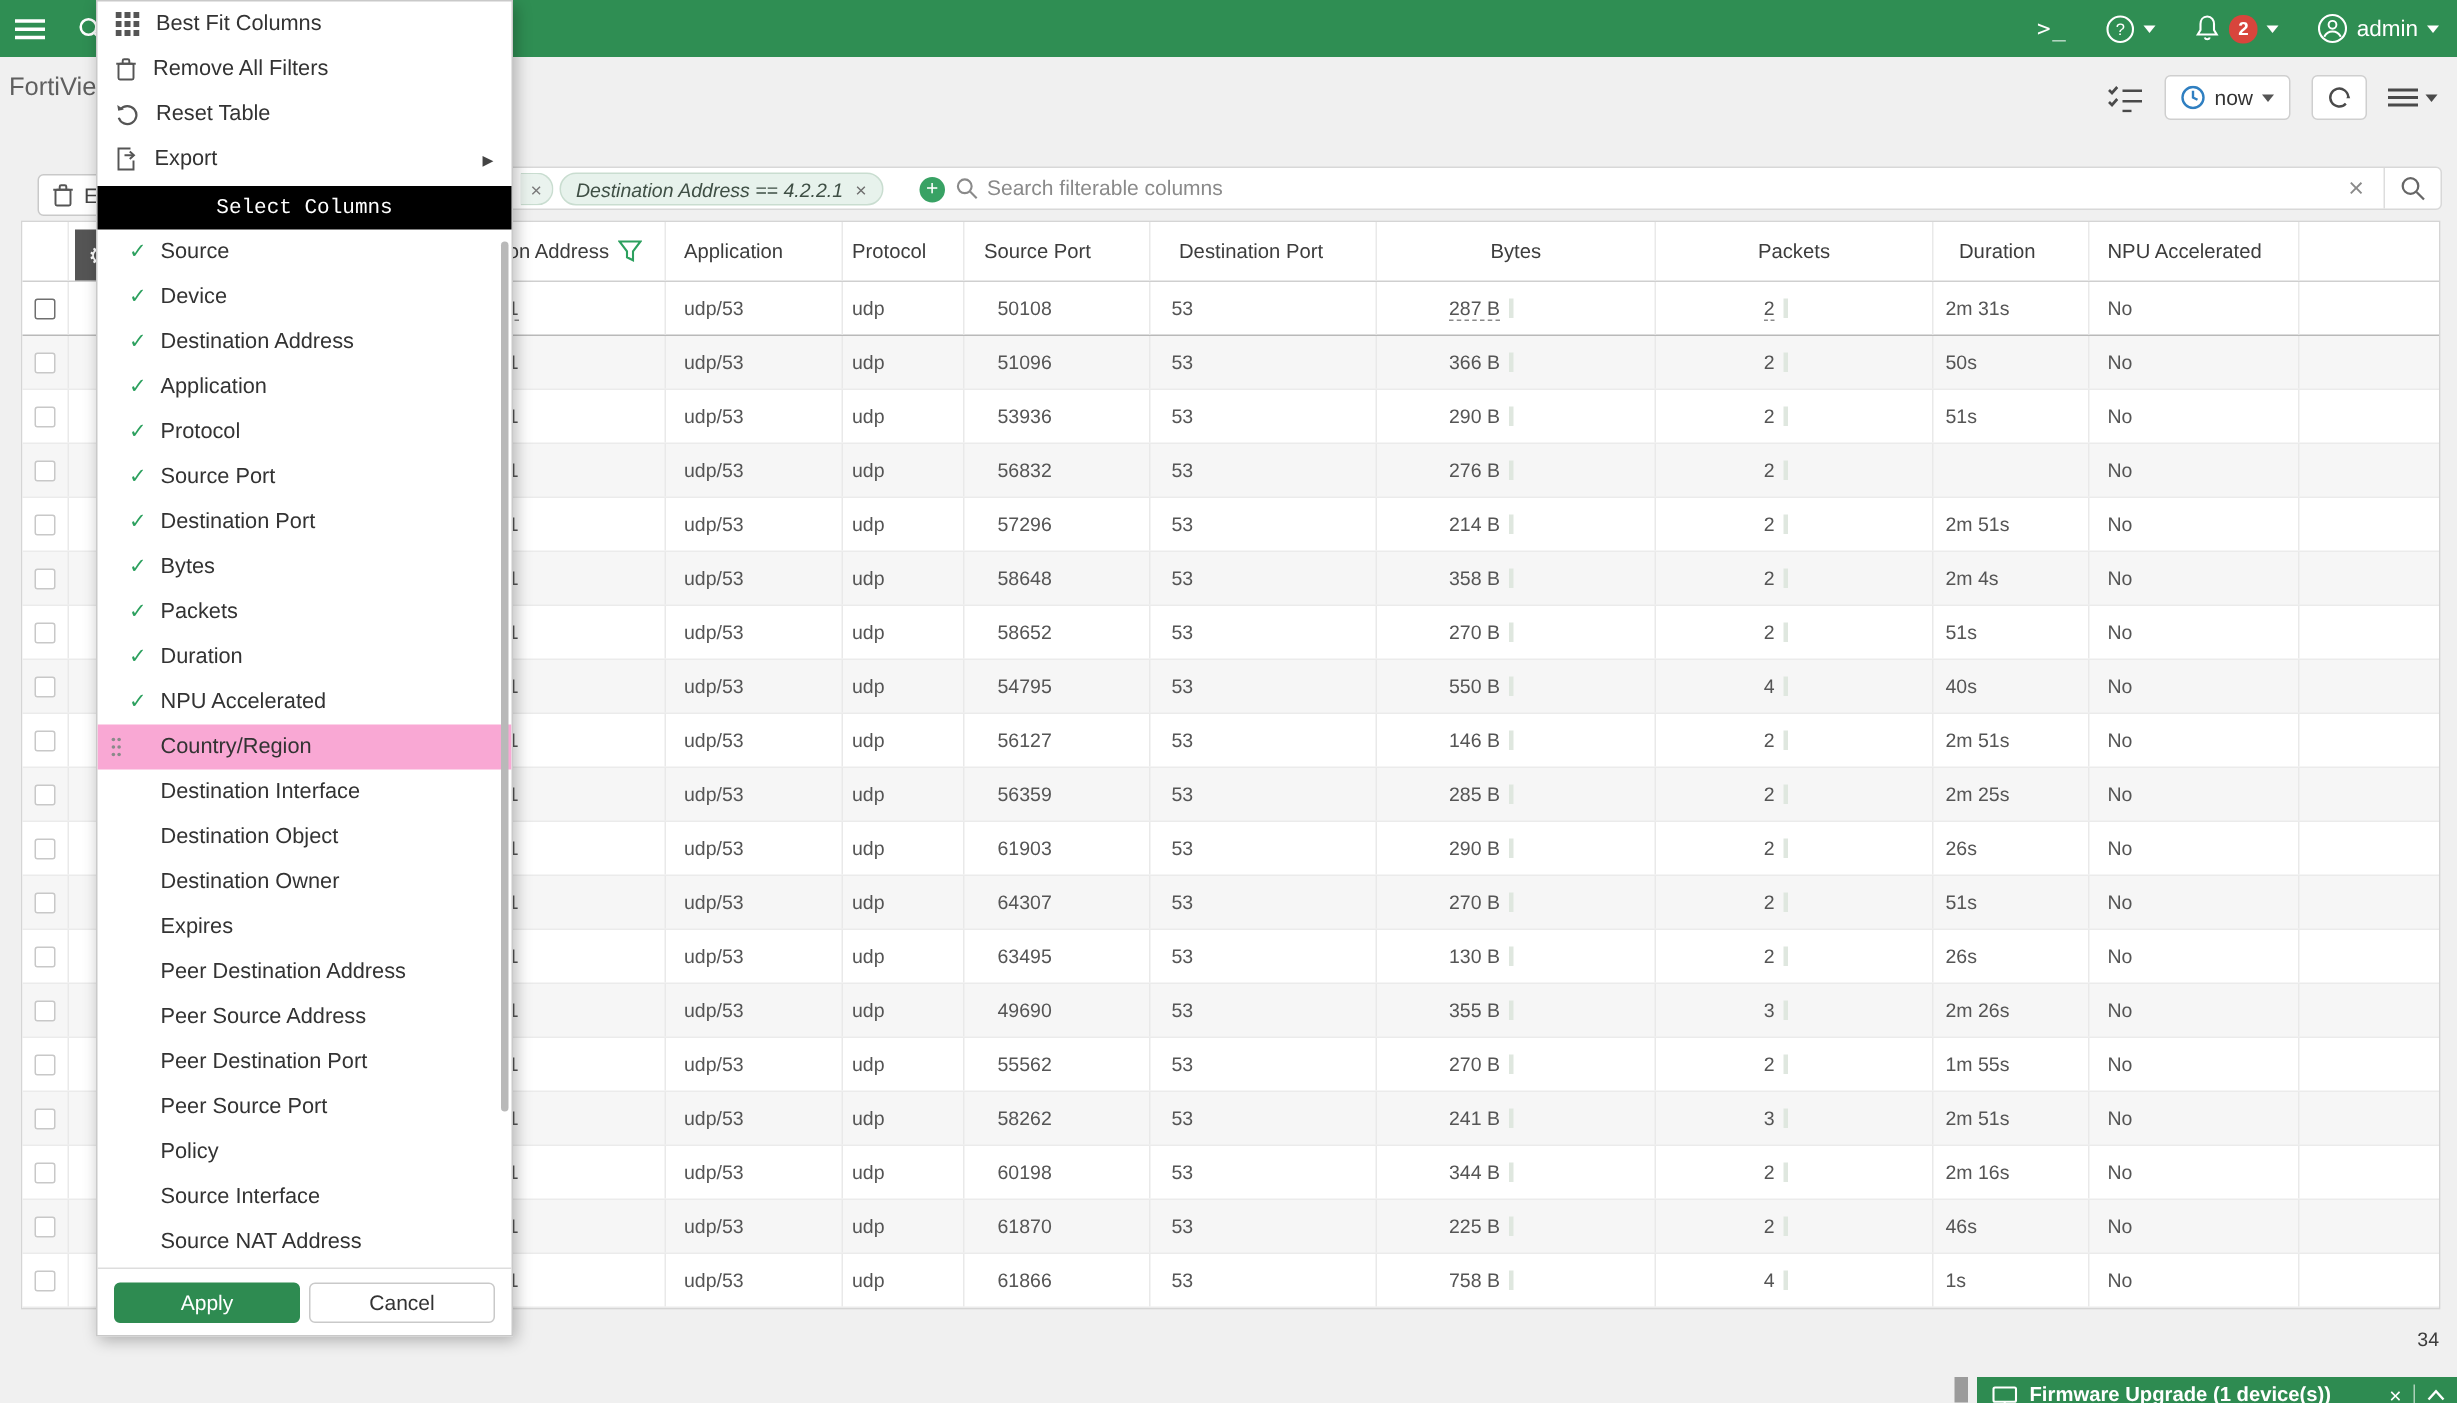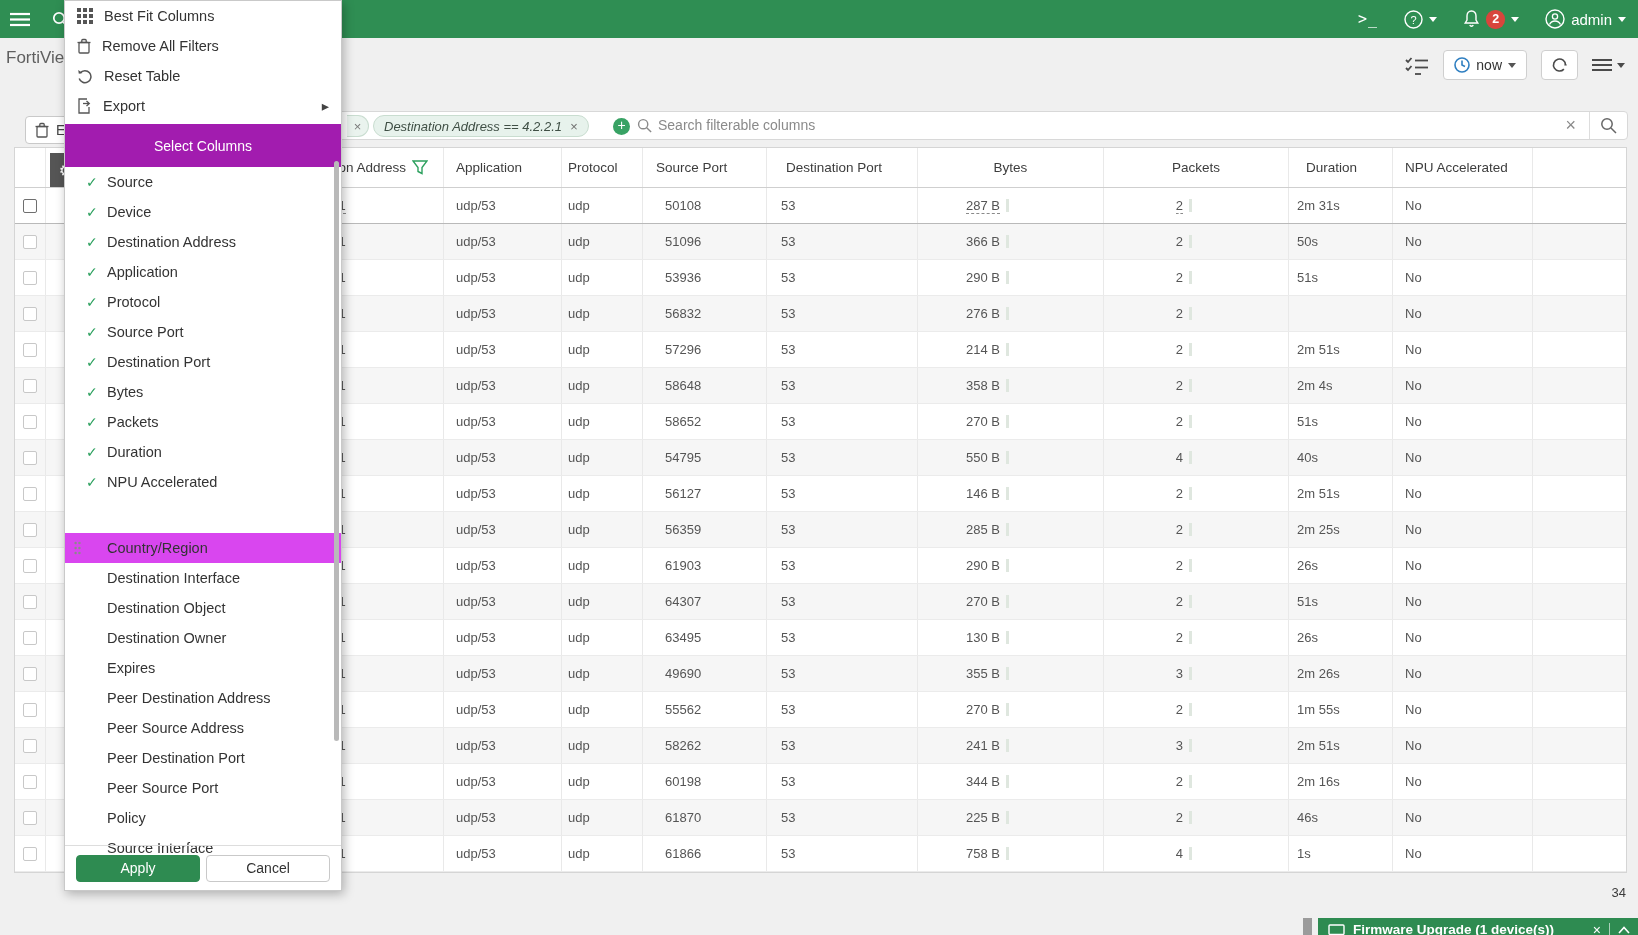--- a/index.html
+++ b/index.html
@@ -65,25 +65,25 @@
   .dashed { border-bottom:1px dashed #8a8a8a; }
   .funnel { display:flex; align-items:center; }
 
   #gear-cell { position:absolute; left:50px; top:153px; width:32px; height:34px; background:#555; color:#fff; display:flex; align-items:center; justify-content:center; z-index:6; font-family:"DejaVu Sans", sans-serif; font-size:16px; cursor:pointer; }
   #row-count { position:absolute; top:885px; right:12px; font-size:13px; color:#3c3c3c; z-index:2; }
 
   
   #menu { position:absolute; left:64px; top:0; width:278px; height:891px; background:#fff; border:1px solid #c9c9c9; box-shadow:2px 3px 10px rgba(0,0,0,.28); z-index:100; }
   .menu-action { height:30px; display:flex; align-items:center; gap:11px; padding:0 12px; font-size:14.5px; color:#333; cursor:pointer; }
   .menu-action .sub { margin-left:auto; color:#444; }
-  .menu-banner { height:43px; background:#a21caf; color:#fff; font-size:14px; display:flex; align-items:center; justify-content:center; margin-top:3px; }
+  .menu-banner { height:29px; background:#000000; color:#fff; font-size:14px; display:flex; align-items:center; justify-content:center; margin-top:3px;font-family:Liberation Mono, monospace; }
   #col-list { height:690px; overflow:hidden; position:relative; }
   .col-item { height:30px; display:flex; align-items:center; padding-left:42px; font-size:14.5px; color:#333; position:relative; cursor:pointer; }
   .col-item .check { position:absolute; left:21px; color:#2ca05e; font-family:"DejaVu Sans", sans-serif; font-size:14px; }
-  .col-item.hl { background:#d946ef;margin-top:36px; }
+  .col-item.hl { background:#f9a8d4; }
   .col-item .grip { position:absolute; left:9px; top:8px; }
   #menu-scrollbar { position:absolute; right:2px; top:160px; width:5px; height:580px; background:#b9b9b9; border-radius:3px; z-index:101; }
   #menu-footer { position:absolute; left:0; bottom:0; width:100%; height:45px; border-top:1px solid #ddd; display:flex; align-items:center; justify-content:center; gap:6px; }
   .btn { width:124px; height:27px; border-radius:4px; font-size:14px; display:flex; align-items:center; justify-content:center; cursor:pointer;text-align:center; }
   .btn-apply { background:#2e8b51; color:#fff; border:1px solid #2e8b51; }
   .btn-cancel { background:#fff; color:#333; border:1px solid #c9c9c9; }
 
   
   #fw-strip { position:absolute; left:1303px; top:918px; width:9px; height:17px; background:#9b9b9b; z-index:40; }
   #fw-bar { position:absolute; left:1318px; top:918px; width:320px; height:40px; background:#2e8b51; color:#fff; display:flex; align-items:flex-start; gap:8px; padding:4px 8px 0 10px; z-index:40; }

